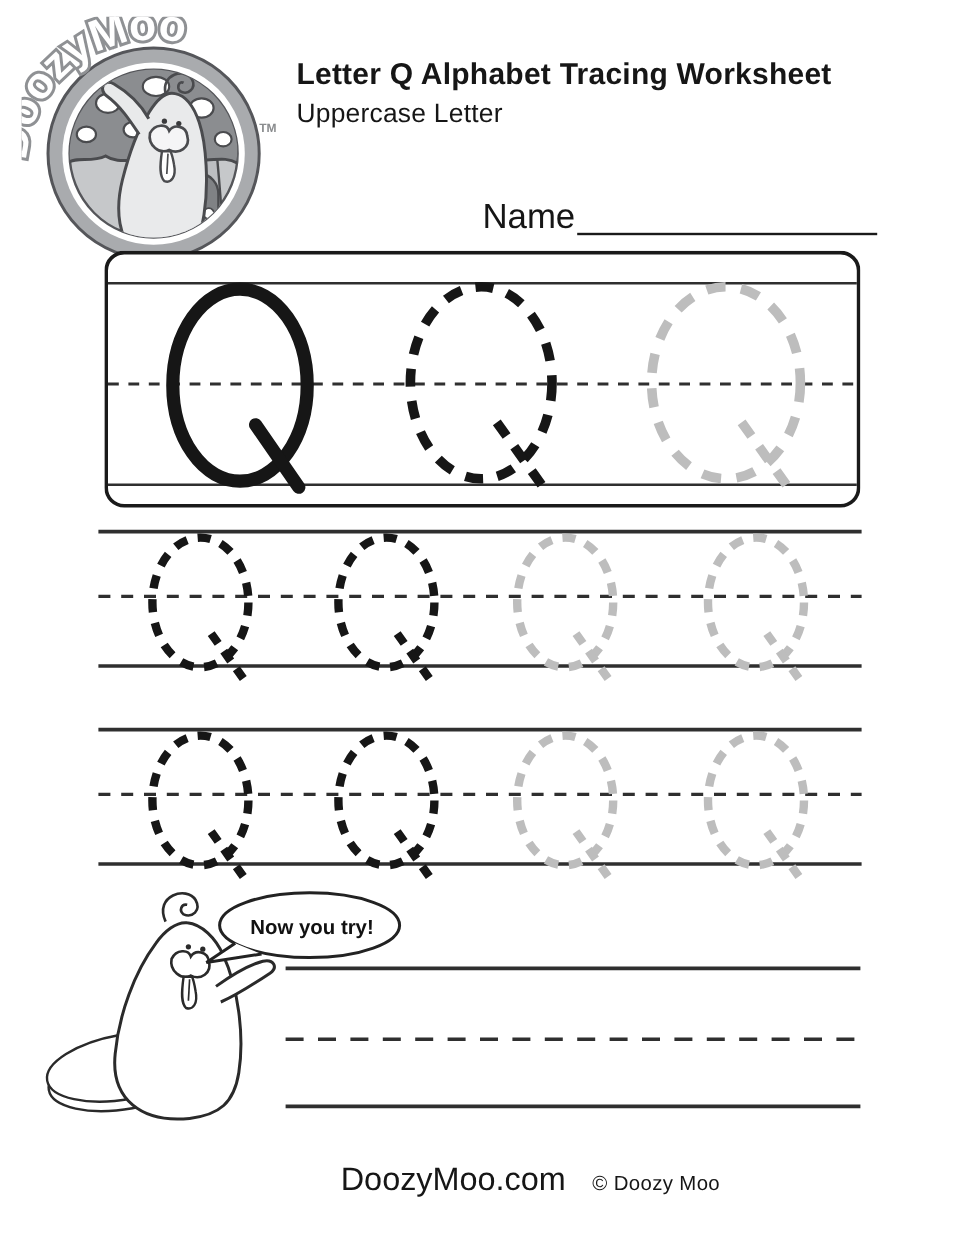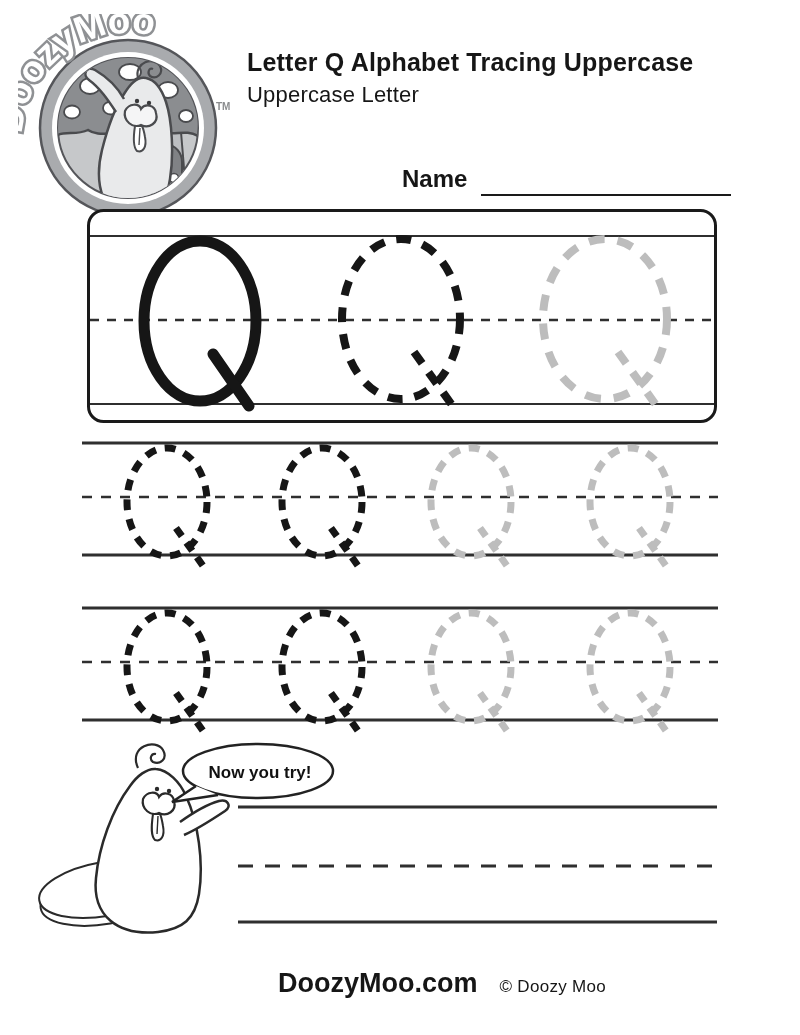--- a/index.html
+++ b/index.html
@@ -1,25 +1,25 @@
 <!DOCTYPE html>
 <html><head>
 <meta charset="utf-8">
 <style>
   html,body{margin:0;padding:0;background:#fff;}
   body{width:800px;height:1035px;position:relative;overflow:hidden;
        font-family:"Liberation Sans",sans-serif;color:#161616;}
   .abs{position:absolute;}
   .title{font-size:25px;font-weight:700;letter-spacing:.2px;white-space:nowrap;}
   .subtitle{font-size:22px;font-weight:400;letter-spacing:.2px;}
-  .name-label{font-size:24px;font-weight:700;}
+  .name-label{font-size:29px;font-weight:400;}
   .name-line{border-bottom:2.5px solid #1a1a1a;}
   .footer{left:0;right:0;top:968px;display:flex;justify-content:center;
           align-items:baseline;gap:22px;transform:translateX(42px);}
-  .site{font-size:27px;font-weight:700;}
+  .site{font-size:27px;font-weight:400;}
   .copy{font-size:17px;font-weight:400;letter-spacing:.3px;}
   svg text{font-family:"Liberation Sans",sans-serif;}
 </style>
 </head>
 <body>
 
 <svg class="abs" style="left:18px;top:14px" width="222" height="212" viewBox="0 0 222 212">
   <defs>
       <clipPath id="inner">
         <circle cx="110" cy="114" r="70"></circle>
@@ -60,21 +60,21 @@
     <line x1="122" y1="114" x2="121" y2="131" stroke="#4a4b4e" stroke-width="1.4"></line>
   </g>
 
   <path id="brandArc" d="M 4,122 A 106,106 0 0 1 204,76" fill="none"></path>
   <text font-size="37" font-weight="700" fill="#ffffff" stroke="#8f9194" stroke-width="5" style="paint-order:stroke">
     <textPath href="#brandArc" startOffset="2">DoozyMoo</textPath>
   </text>
   <text x="198" y="96" font-size="10" fill="#8a8c8e" font-weight="700">TM</text>
 </svg>
 
-<div class="abs title" style="left:247px;top:48px">Letter Q Alphabet Tracing Uppercase</div>
+<div class="abs title" style="left:247px;top:48px">Letter Q Alphabet Tracing Worksheet</div>
 <div class="abs subtitle" style="left:247px;top:82px">Uppercase Letter</div>
 
 <div class="abs name-label" style="left:402px;top:165px">Name</div>
 <div class="abs name-line" style="left:481px;top:166px;width:250px;height:28px"></div>
 
 <svg class="abs" style="left:87px;top:209px" width="630" height="218" viewBox="0 0 630 218">
   <rect x="1.5" y="1.5" width="627" height="211" rx="15" fill="#fff" stroke="#1a1a1a" stroke-width="3"></rect>
   <line x1="3" y1="27" x2="627" y2="27" stroke-width="2" stroke="#2f2f2f"></line>
   <line x1="3" y1="111" x2="627" y2="111" stroke-width="2.4" stroke-dasharray="9 8" stroke="#2f2f2f"></line>
   <line x1="3" y1="195" x2="627" y2="195" stroke-width="2" stroke="#2f2f2f"></line>

